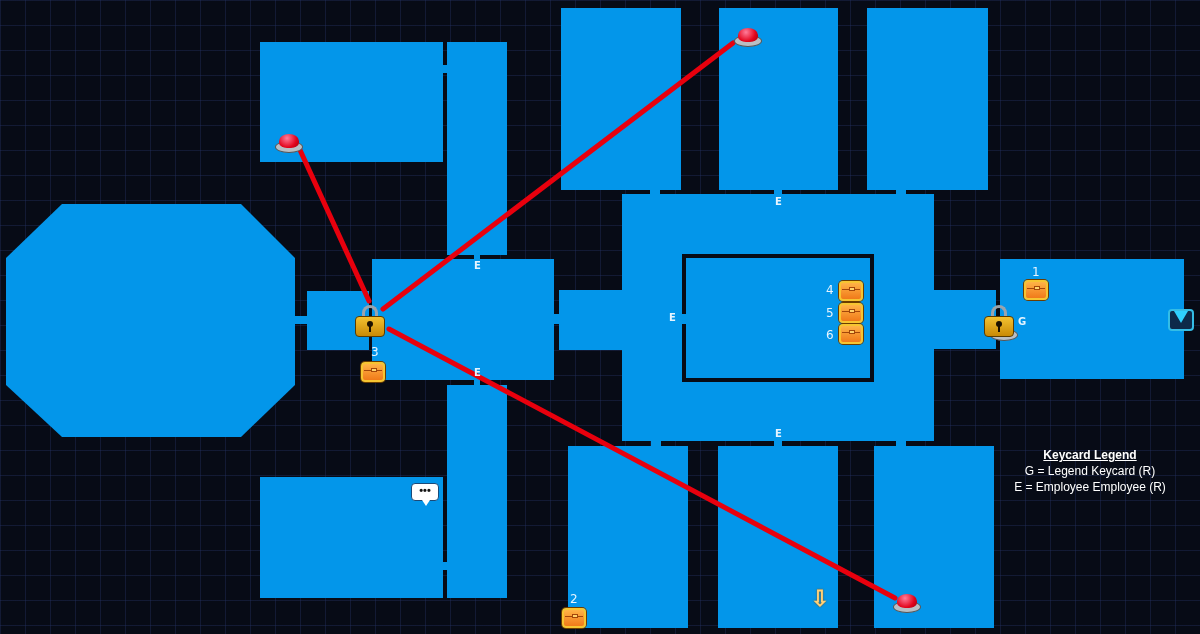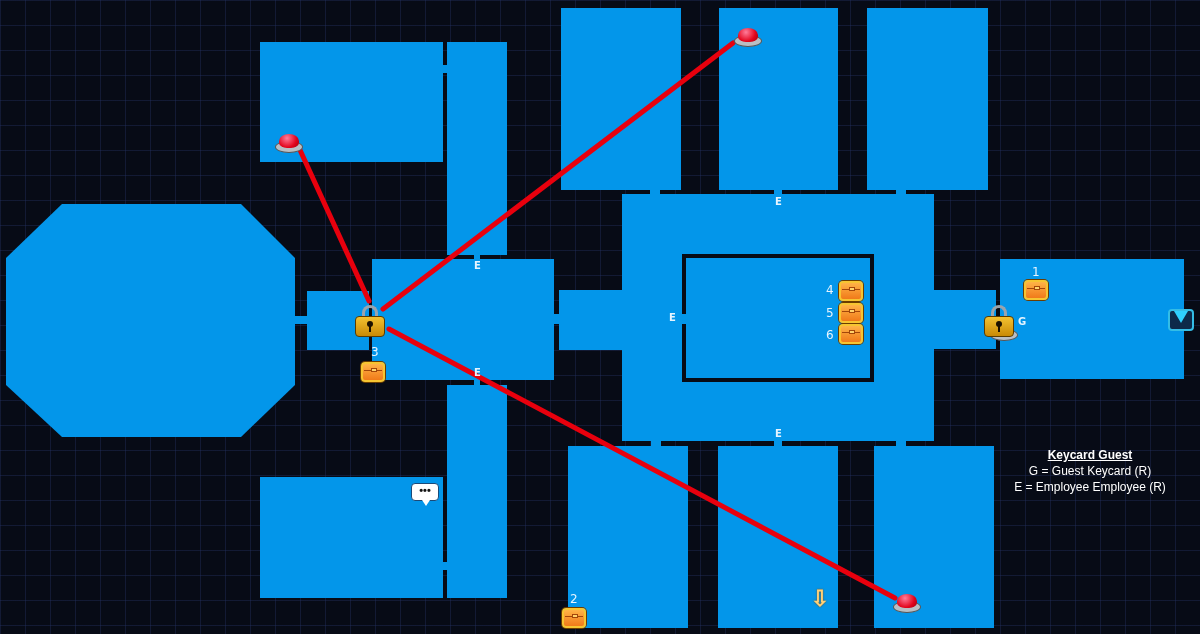--- a/index.html
+++ b/index.html
@@ -155,17 +155,17 @@
   <span class="num" style="left:826px;top:329px;">6</span>
   <div class="chest" style="left:839px;top:324px;"></div>
 
   <div class="bubble" style="left:411px;top:483px;">•••</div>
 
   <div class="arrow-down" style="left:809px;top:586px;">⇩</div>
 
   <div class="exit" style="left:1168px;top:309px;"></div>
 
   <div id="legend">
-    <div class="title">Keycard Guest</div>
-    <div>G = Guest Keycard (R)</div>
+    <div class="title">Keycard Legend</div>
+    <div>G = Legend Keycard (R)</div>
     <div>E = Employee Employee (R)</div>
   </div>
 </div>
 
 </body></html>

